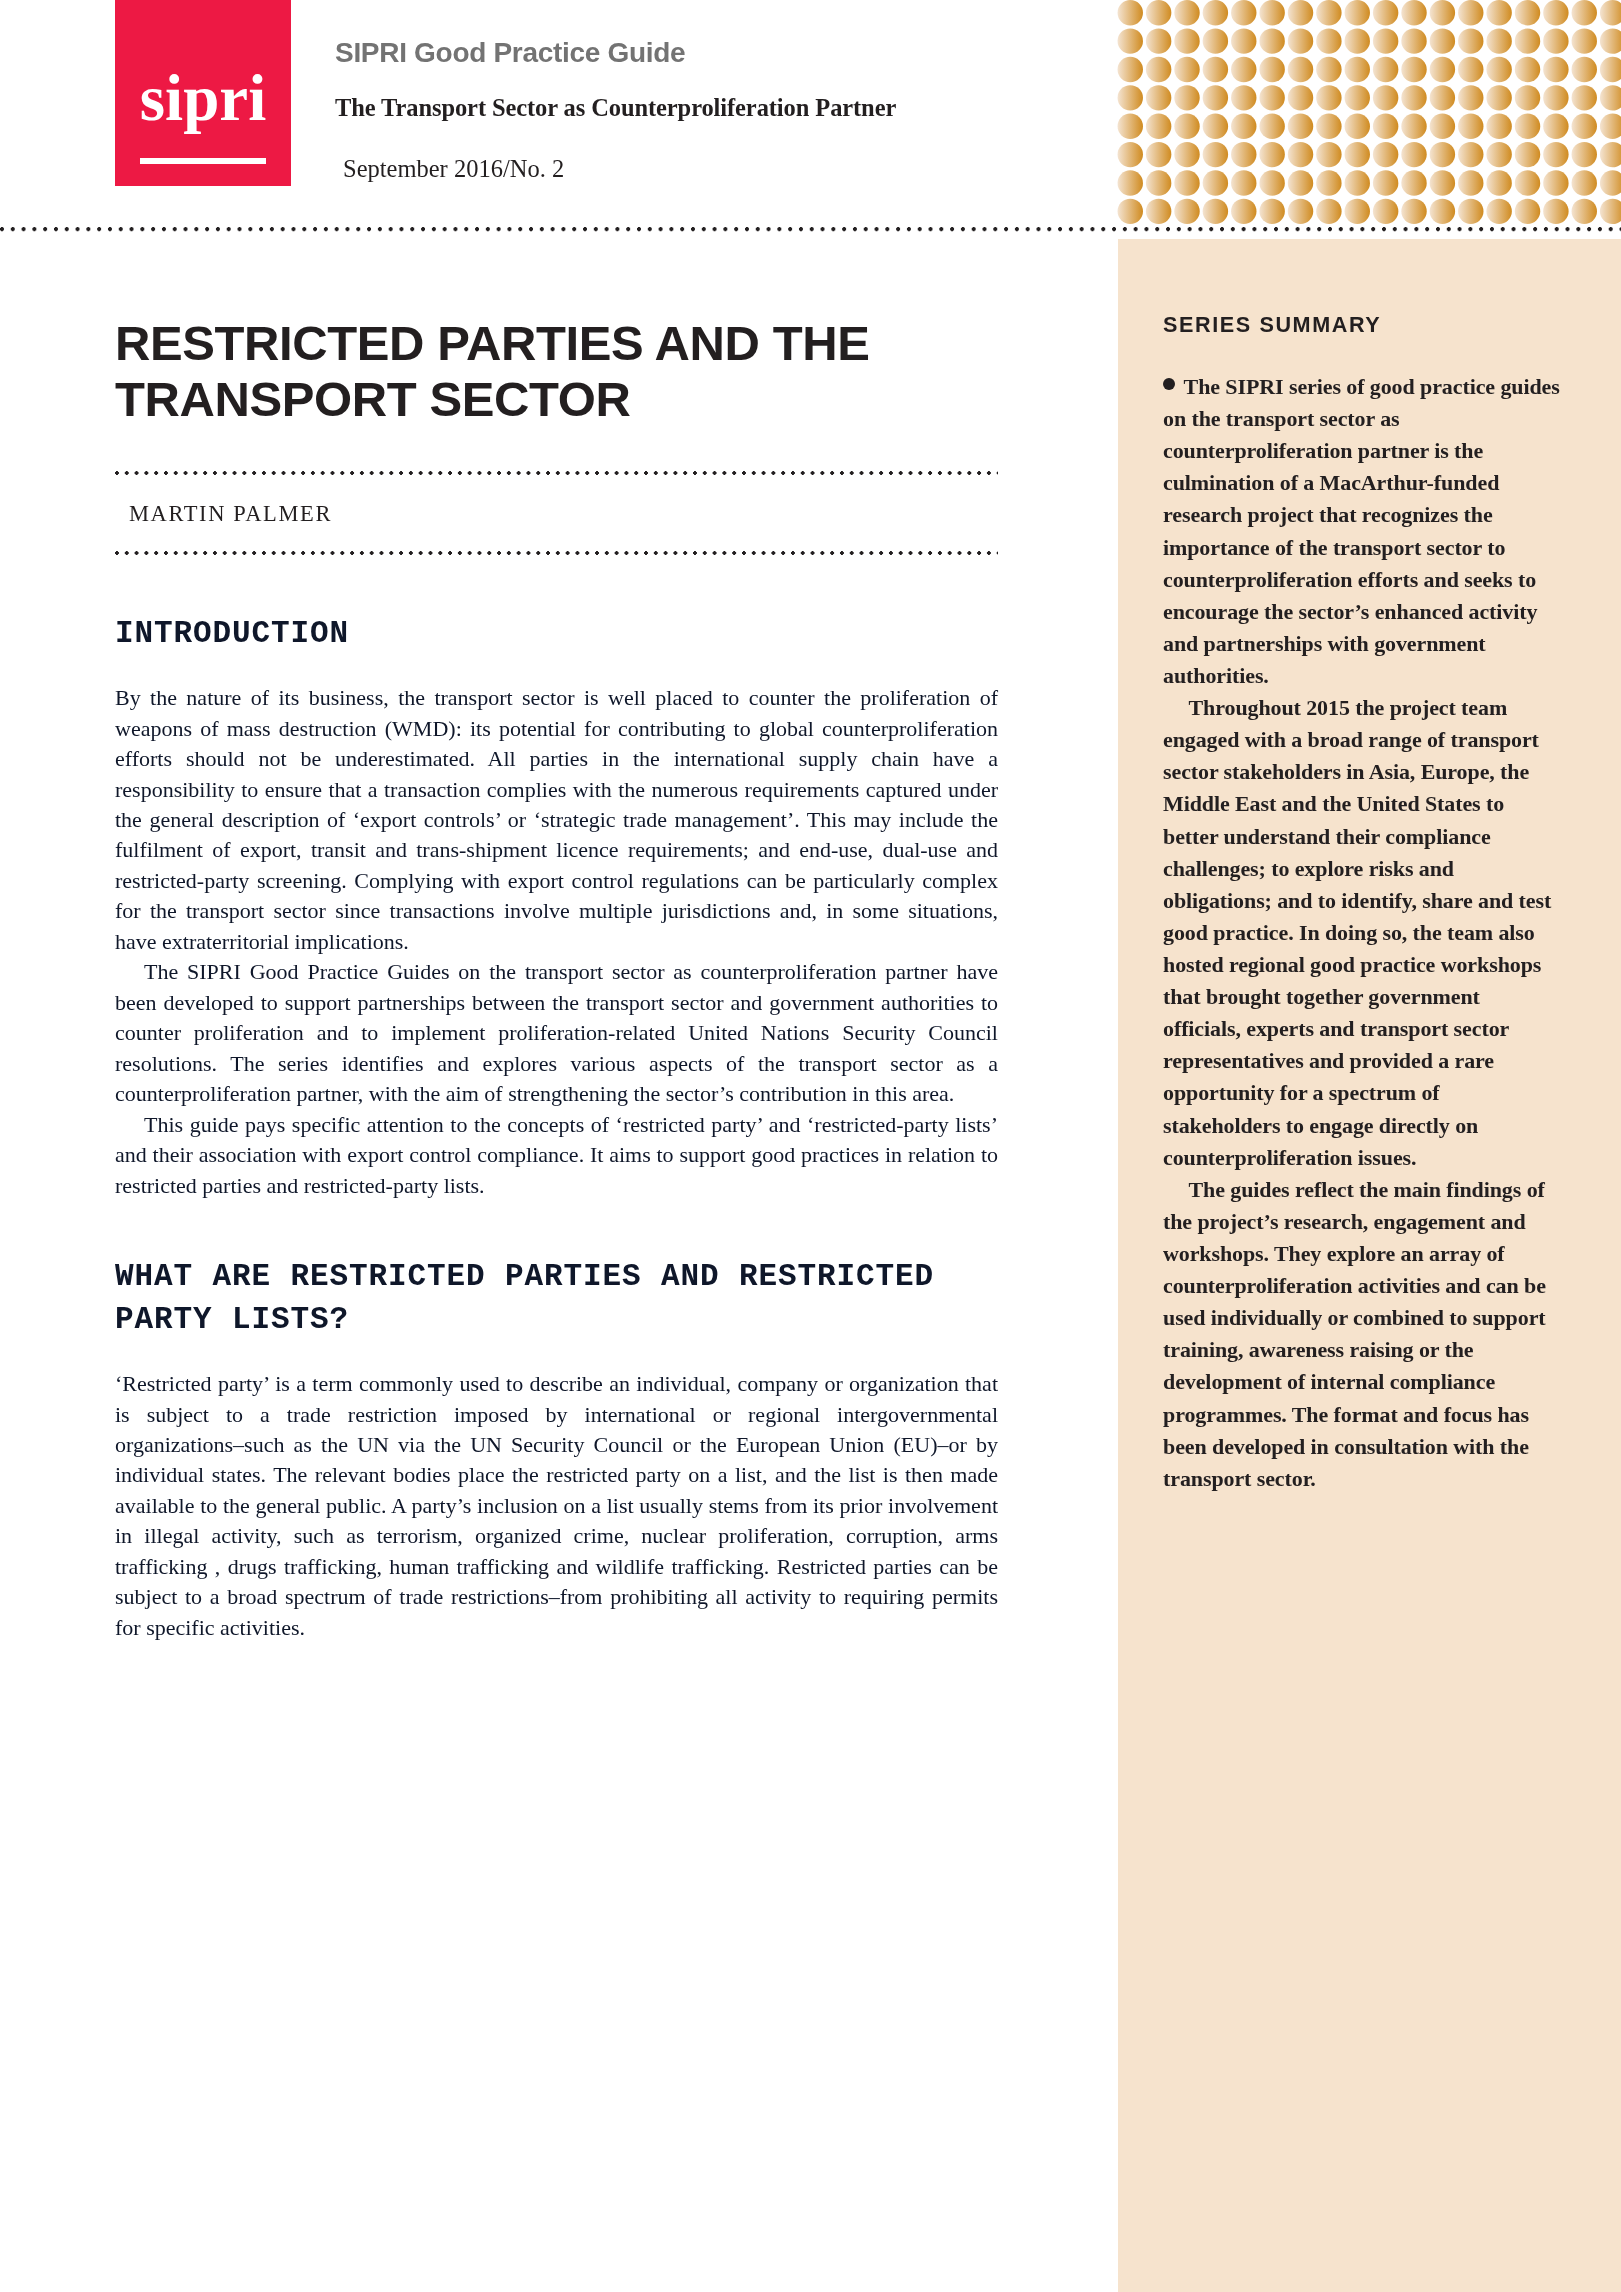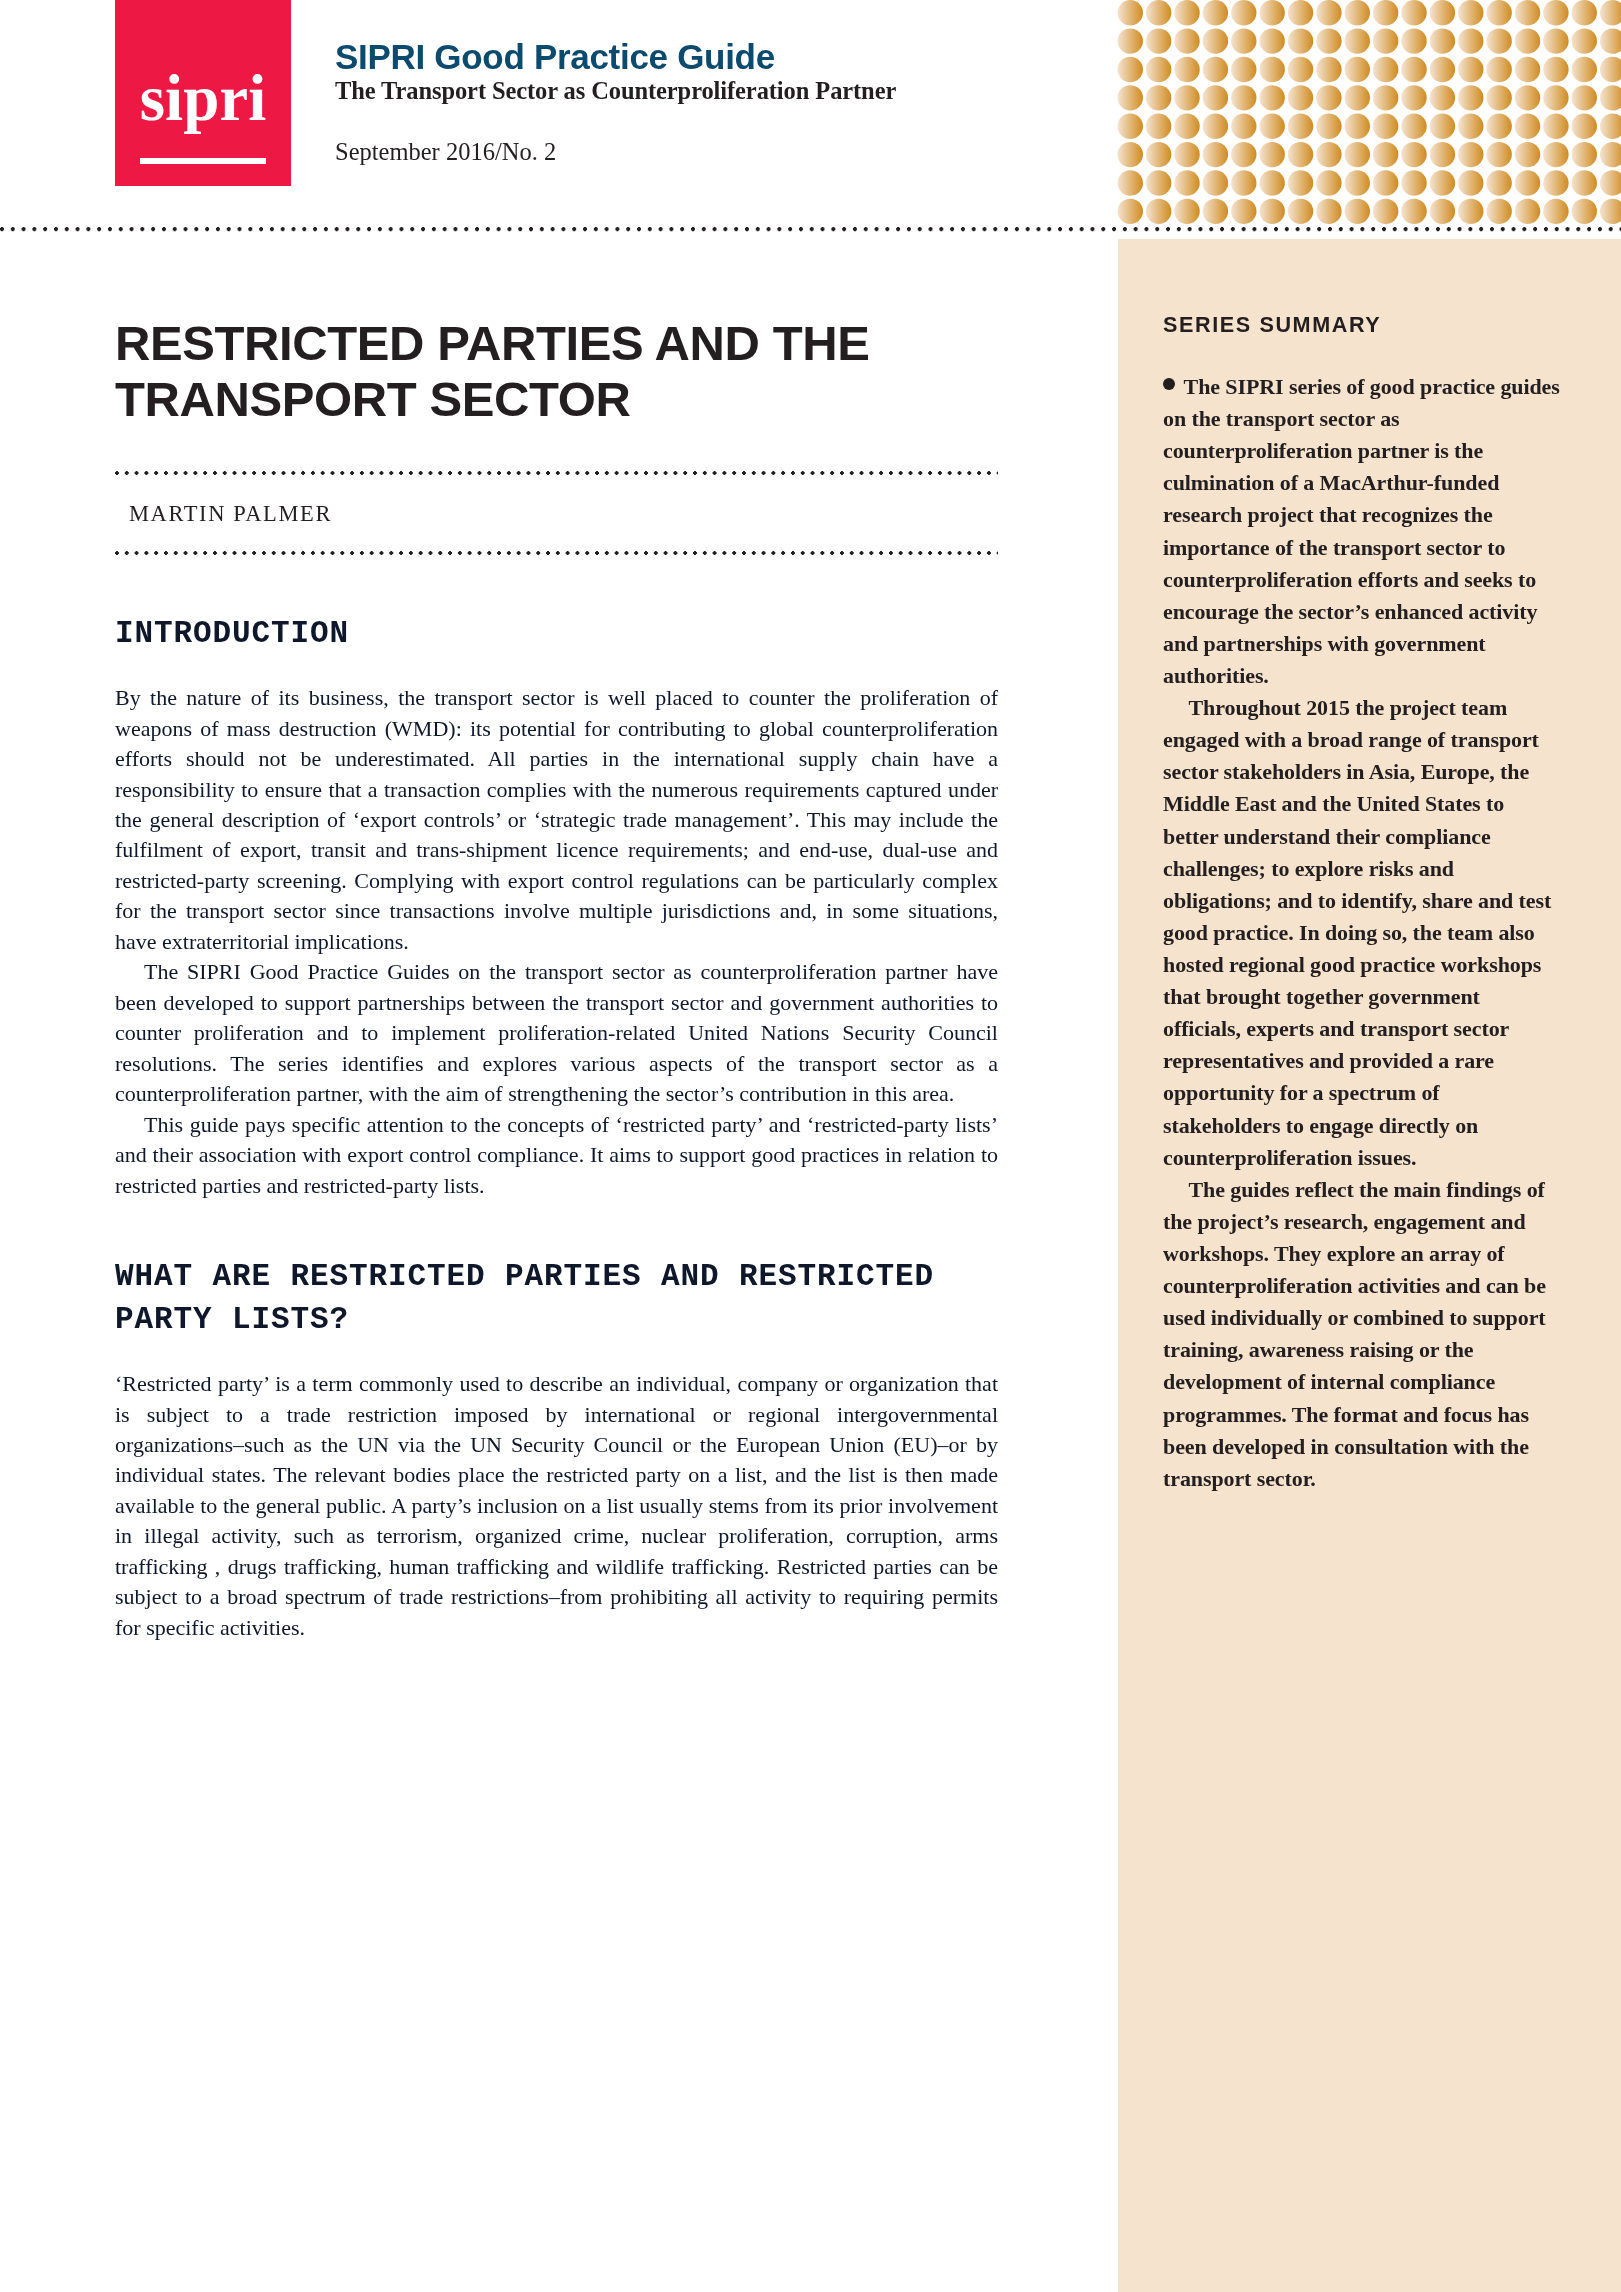--- a/index.html
+++ b/index.html
@@ -46,39 +46,39 @@
   }
   .header-text {
     position: absolute;
     left: 335px;
     top: 37px;
     width: 804px;
   }
   .guide-title {
     font-family: "Liberation Sans", sans-serif;
     font-weight: 700;
-    font-size: 35px;
-    color: #0c4a6e;
+    font-size: 28px;
+    color: #737373;
     letter-spacing: -0.3px;
-    margin: 0 0 0 0;
+    margin: 0 0 25px 0;
   }
   .guide-subtitle {
     font-family: "Liberation Serif", serif;
     font-weight: 700;
     font-size: 24.5px;
     color: #231f20;
     margin: 0 0 33px 0;
     letter-spacing: -0.1px;
   }
   .guide-issue {
     font-family: "Liberation Serif", serif;
     font-weight: 400;
     font-size: 24.5px;
     color: #231f20;
-    margin: 0;
+    margin: 8px;
   }
 
   
   .dotgrid {
     position: absolute;
     right: 0;
     top: 0;
     width: 504px;
     height: 227px;
     overflow: hidden;

